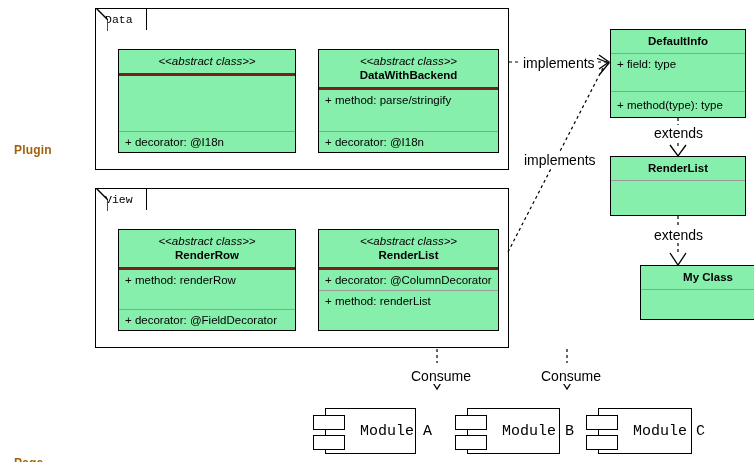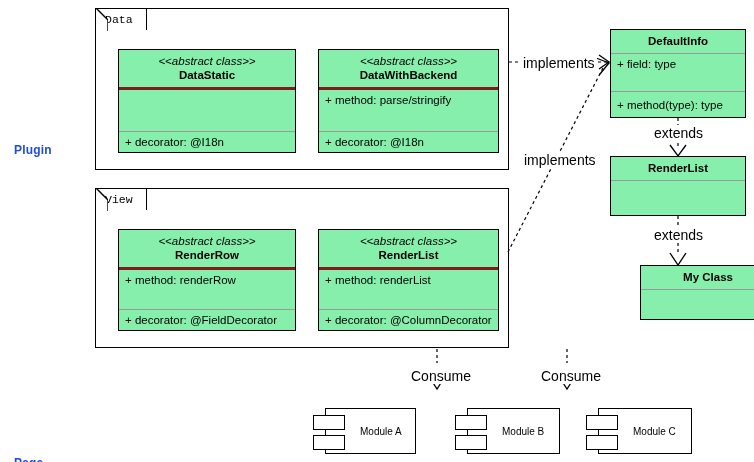--- a/index.html
+++ b/index.html
@@ -9,21 +9,21 @@
     font-family:"Liberation Sans", sans-serif;
     color:#000000;
     overflow:hidden;
     position:relative;
   }
   #canvas{position:absolute;left:0;top:0;width:754px;height:462px;}
   .abs{position:absolute;box-sizing:border-box;}
 
   
   .lane-label{
-    font-size:12px;font-weight:bold;color:#1d4ed8;
+    font-size:12px;font-weight:bold;color:#a16207;
     letter-spacing:0.2px;
   }
 
   
   .pkg{border:1.4px solid #000;background:#ffffff;}
   .pkg-tab{
     position:absolute;left:-1px;top:-1px;
     height:22px;
     border:1.4px solid #000;
     border-bottom:none;
@@ -69,21 +69,21 @@
 
   
   .cls-simple .cls-head{border-bottom:1px solid #9a9a9a;}
 
   
   .comp-body{
     position:absolute;border:1.4px solid #000;background:#fff;
     display:flex;align-items:center;
   }
   .comp-label{
-    font-size:10px;margin-left:34px;white-space:nowrap;
+    font-size:15px;margin-left:34px;white-space:nowrap;font-family:Liberation Mono, monospace;
   }
   .comp-tab{
     position:absolute;border:1.4px solid #000;background:#fff;
     width:32px;height:15px;box-sizing:border-box;
   }
 
   
   .edge-label{
     position:absolute;font-size:14px;background:#fff;
     padding:0 2px;white-space:nowrap;color:#000;
@@ -104,21 +104,20 @@
         <span>Data</span>
       </div>
       <svg class="pkg-tab-slant" width="14" height="24">
         <path d="M0,0 L12,12 L12,23" fill="#fff" stroke="#000" stroke-width="1.4"></path>
       </svg>
     </div>
 
     <div class="abs cls" style="left:22px;top:40px;width:178px;height:104px;">
       <div class="cls-head">
         <span class="stereo">&lt;&lt;abstract class&gt;&gt;</span>
-        <span class="cname">DataStatic</span>
       </div>
       <div class="cls-sec" style="height:50px;"></div>
       <div class="cls-sec" style="flex:1;">
         <span class="row">+ decorator: @I18n</span>
       </div>
     </div>
 
     <div class="abs cls" style="left:222px;top:40px;width:181px;height:104px;">
       <div class="cls-head">
         <span class="stereo">&lt;&lt;abstract class&gt;&gt;</span>
@@ -154,25 +153,25 @@
       <div class="cls-sec" style="flex:1;">
         <span class="row">+ decorator: @FieldDecorator</span>
       </div>
     </div>
 
     <div class="abs cls" style="left:222px;top:40px;width:181px;height:102px;">
       <div class="cls-head">
         <span class="stereo">&lt;&lt;abstract class&gt;&gt;</span>
         <span class="cname">RenderList</span>
       </div>
+      <div class="cls-sec" style="flex:1;">
+        <span class="row">+ decorator: @ColumnDecorator</span>
+      </div>
       <div class="cls-sec" style="height:44px;">
         <span class="row">+ method: renderList</span>
-      </div>
-      <div class="cls-sec" style="flex:1;">
-        <span class="row">+ decorator: @ColumnDecorator</span>
       </div>
     </div>
   </div>
 
   <div class="abs cls cls-simple" style="left:610px;top:29px;width:136px;height:89px;">
     <div class="cls-head" style="padding:4px 0 5px 0;">
       <span class="cname">DefaultInfo</span>
     </div>
     <div class="cls-sec" style="height:31px;">
       <span class="row">+ field: type</span>

